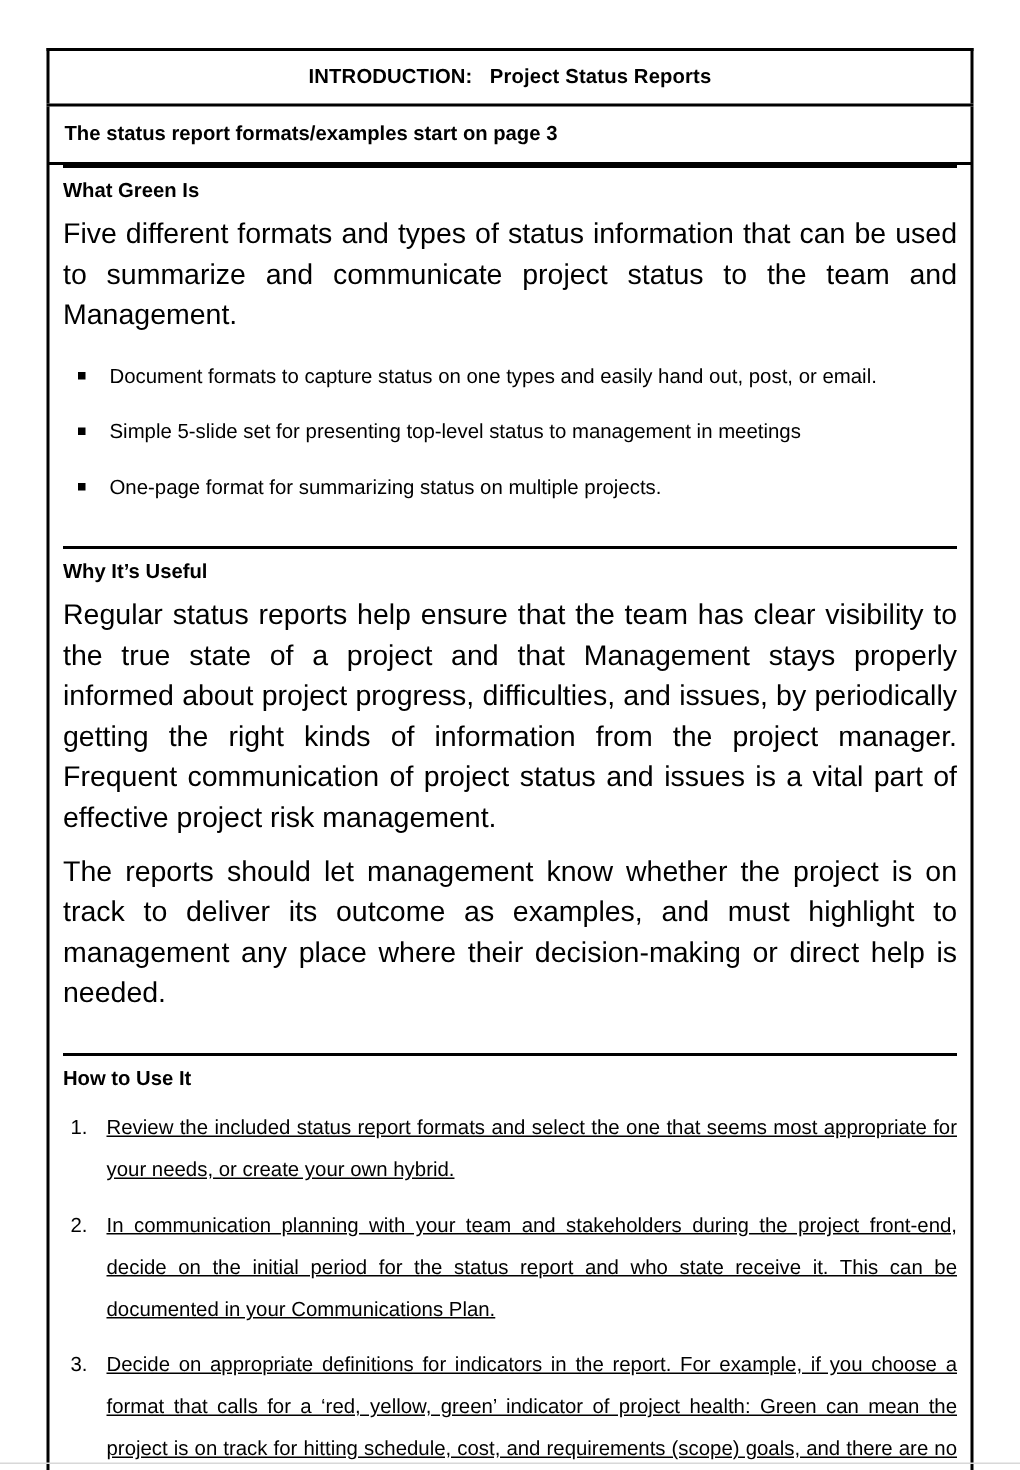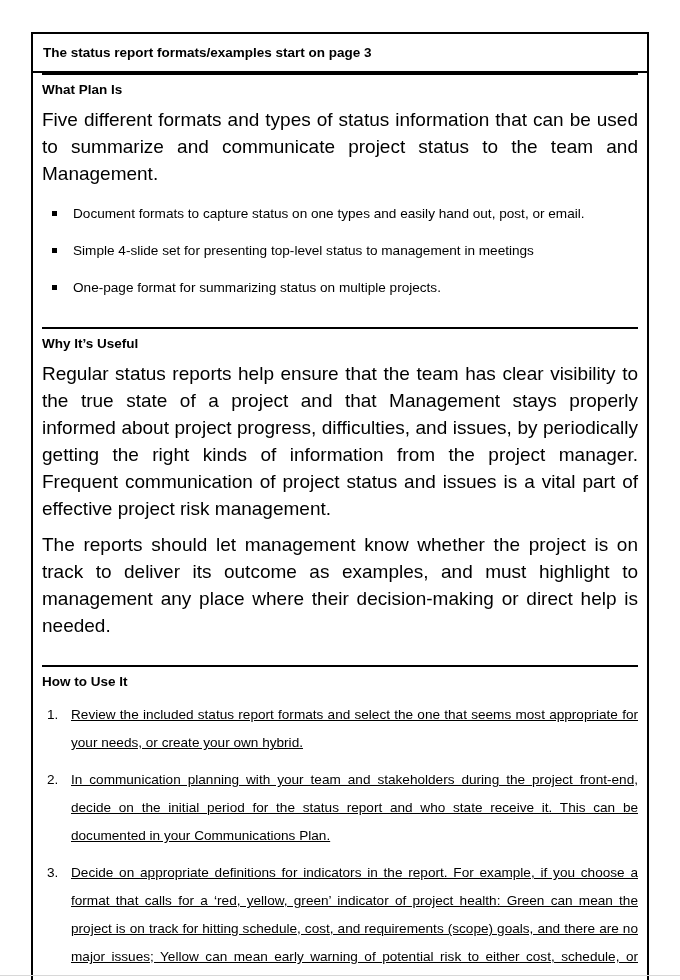--- a/index.html
+++ b/index.html
@@ -146,37 +146,42 @@
     background: #d8d8d8;
   }
 </style>
 </head>
 <body>
 
 <div class="page">
 
   <table class="doc-table">
     <tbody>
+      <tr class="row">
+        <td class="title-row">
+          <span class="title-text">INTRODUCTION:   Project Status Reports</span>
+        </td>
+      </tr>
 
       <tr class="row">
         <td class="subtitle-row">
           <span class="subtitle-text">The status report formats/examples start on page 3</span>
         </td>
       </tr>
 
       <tr class="row last">
         <td class="body-cell">
 
-          <div class="section-head">What Plan Is</div>
+          <div class="section-head">What Green Is</div>
 
           <p class="para">Five different formats and types of status information that can be used to summarize and communicate project status to the team and Management.</p>
 
           <ul class="bullets">
             <li>Document formats to capture status on one types and easily hand out, post, or email.</li>
-            <li>Simple 4-slide set for presenting top-level status to management in meetings</li>
+            <li>Simple 5-slide set for presenting top-level status to management in meetings</li>
             <li>One-page format for summarizing status on multiple projects.</li>
           </ul>
 
           <div class="section-head spaced">Why It’s Useful</div>
 
           <p class="para">Regular status reports help ensure that the team has clear visibility to the true state of a project and that Management stays properly informed about project progress, difficulties, and issues, by periodically getting the right kinds of information from the project manager. Frequent communication of project status and issues is a vital part of effective project risk management.</p>
 
           <p class="para">The reports should let management know whether the project is on track to deliver its outcome as examples, and must highlight to management any place where their decision-making or direct help is needed.</p>
 
           <div class="section-head spaced">How to Use It</div>

